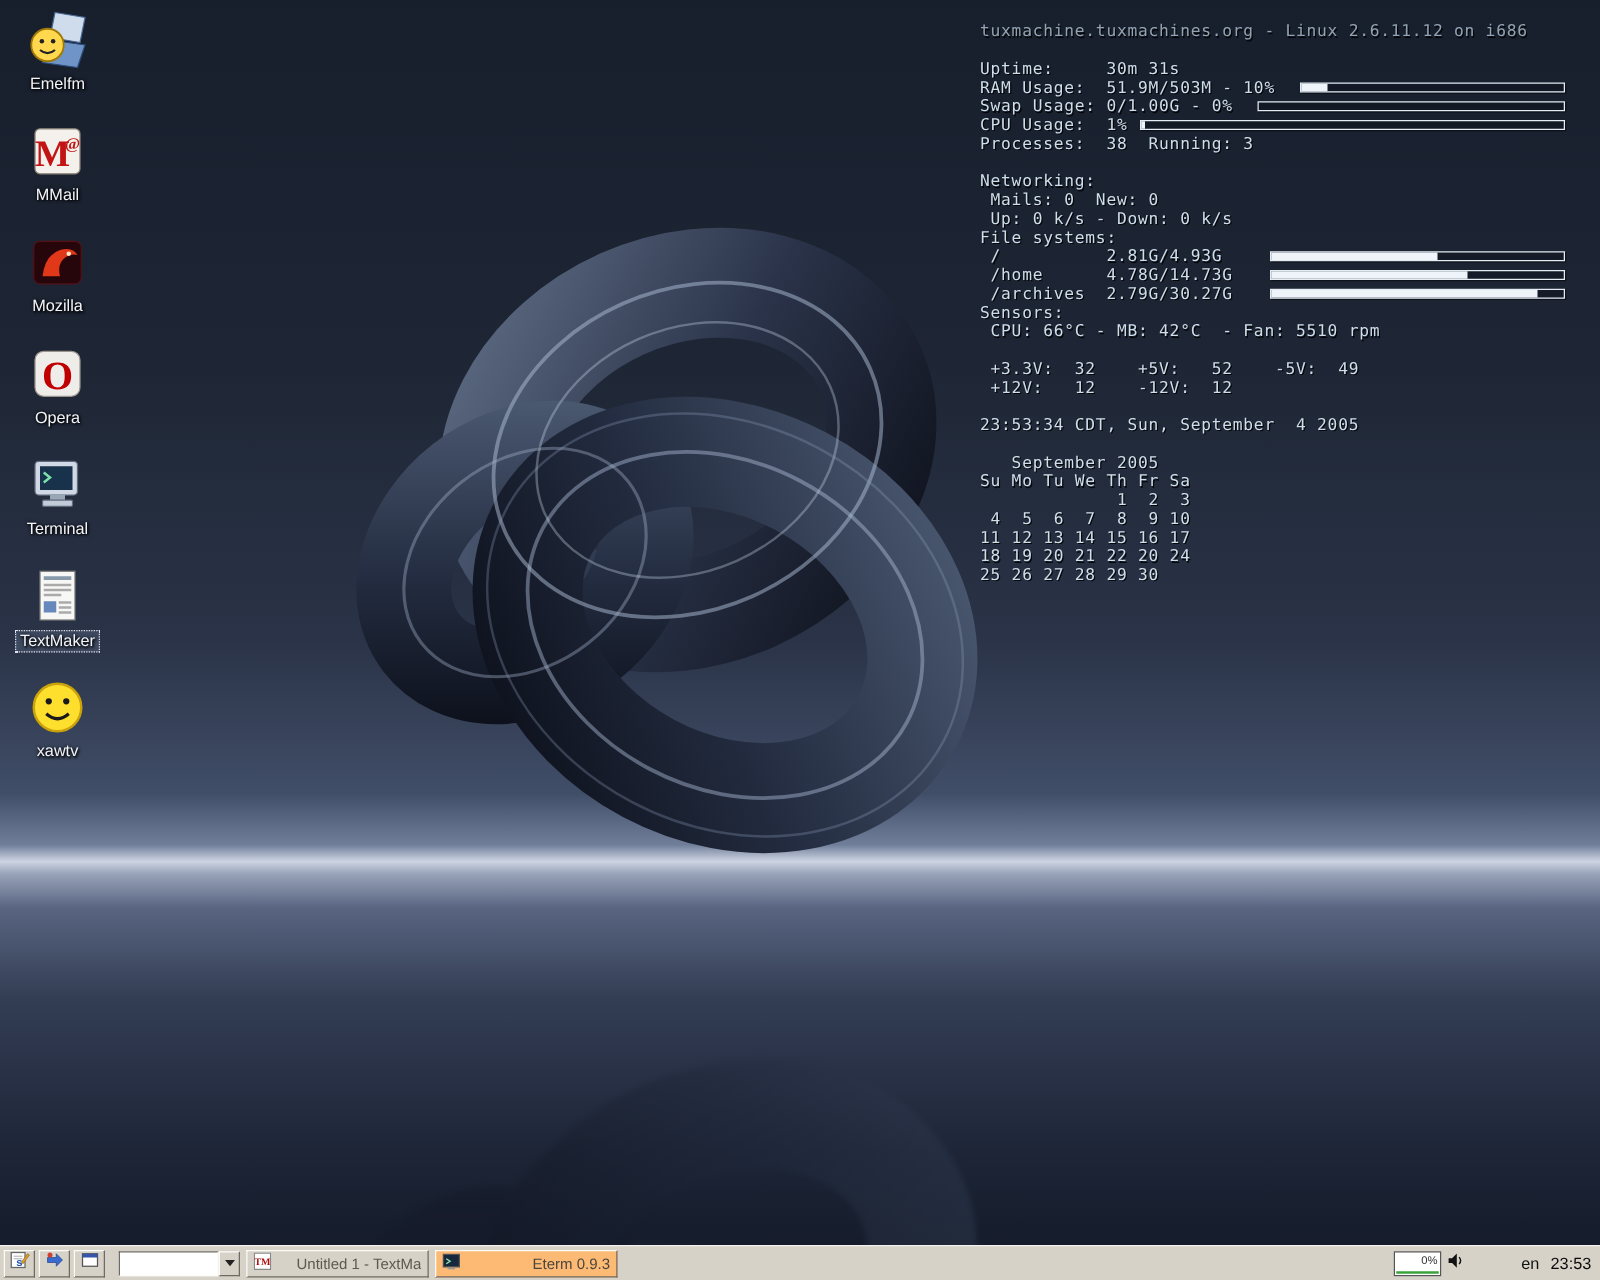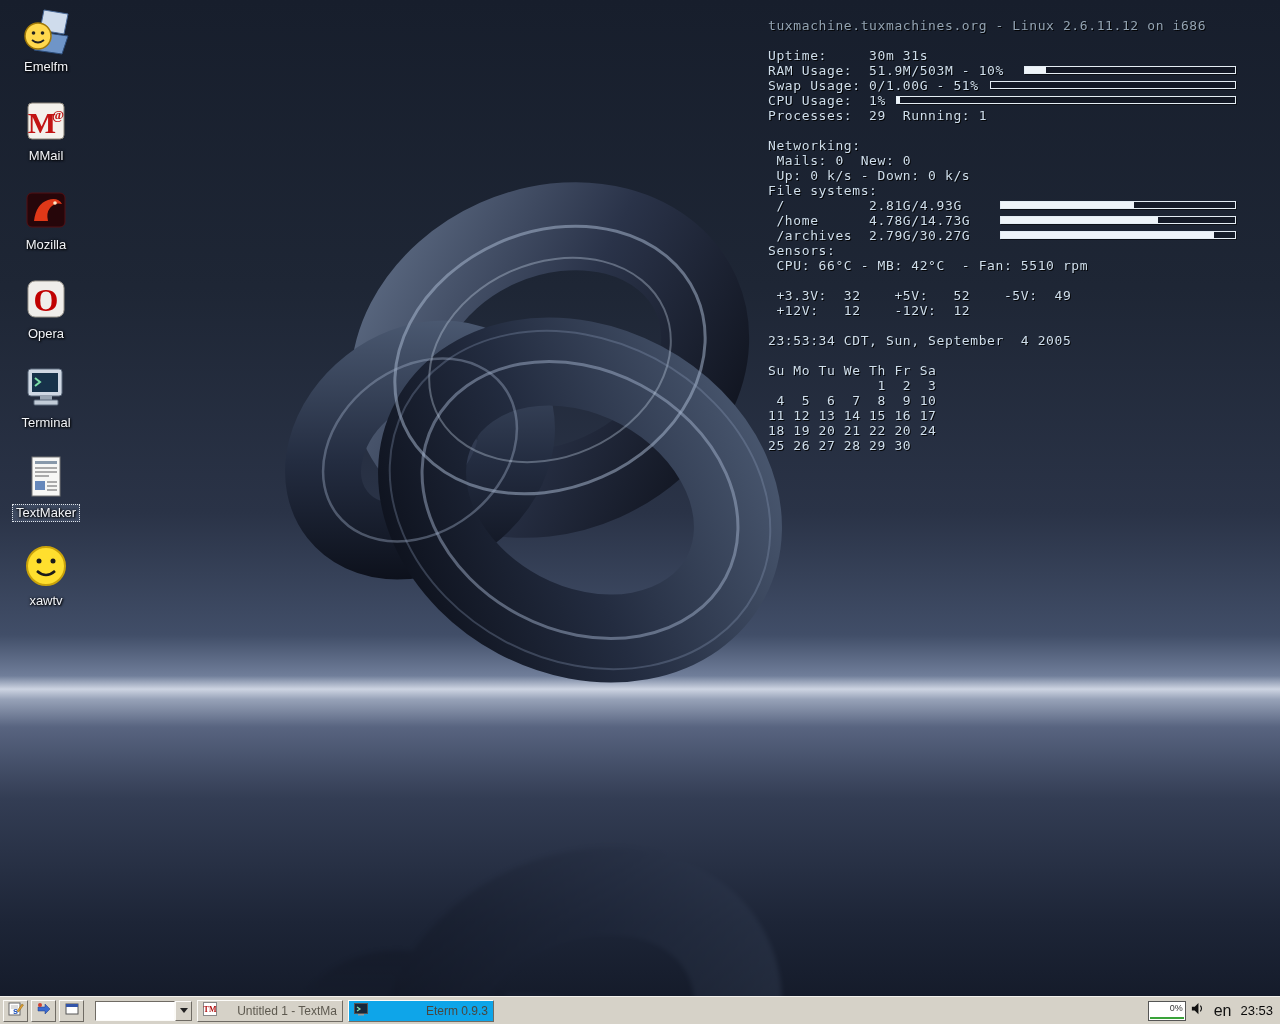--- a/index.html
+++ b/index.html
@@ -23,21 +23,21 @@
   .icon-cell { width:84px; height:89px; display:flex; flex-direction:column; align-items:center; cursor:default;text-align:center; }
   .icon-cell .icbox { width:48px; height:48px; margin-bottom:3px; }
   .icon-cell .iclabel {
     font-size:13px; color:#f2f4f8; text-shadow:1px 1px 2px #000, 0 0 3px #000;
     padding:0 3px; line-height:16px; white-space:nowrap;
   }
   .icon-cell.selected .iclabel { border:1px dotted #dfe4ea; background:rgba(120,140,170,.25); }
 
   
   .monitor {
-    position:absolute; left:768px; top:18px; width:470px;
+    position:absolute; left:784px; top:18px; width:470px;
     font-family:"DejaVu Sans Mono","Liberation Mono",monospace;
     font-size:13px; letter-spacing:.6px; line-height:15px;
     color:#cfdeeb; text-shadow:1px 1px 0 rgba(0,0,0,.85);
   }
   .mline { height:15px; white-space:pre; position:relative; }
   .mline.dim { color:#93a3b2; }
   .tbar { position:absolute; top:3px; height:8px; border:1px solid #e4edf4;
     background:rgba(8,12,20,.35); box-shadow:1px 1px 0 rgba(0,0,0,.5); }
   .tbar .fill { display:block; height:100%; background:#eef4f9; }
   .bar-ram  { left:256px; right:2px; }
@@ -56,27 +56,27 @@
   .tb-btn { width:25px; height:22px; display:flex; align-items:center; justify-content:center; cursor:pointer; }
   .combo { display:flex; height:20px; margin-left:8px; }
   .combo input { width:80px; height:20px; border:1px solid; border-color:#6f6b64 #fcfbf8 #fcfbf8 #6f6b64;
     background:#fff; font:12px "Liberation Sans",sans-serif; padding:0 3px; outline:none; }
   .combo .drop { width:17px; height:20px; display:flex; align-items:center; justify-content:center; cursor:pointer; }
   .combo .drop::after { content:""; width:0; height:0; border-left:4px solid transparent;
     border-right:4px solid transparent; border-top:5px solid #222; }
   .task-btn { width:146px; height:22px; margin-left:2px; display:flex; align-items:center; gap:4px;
     padding:0 5px; font-size:12px; color:#5d594f; overflow:hidden; white-space:nowrap; cursor:pointer;justify-content:space-between; }
   .task-btn .tlabel { overflow:hidden; text-overflow:clip; }
-  .task-btn.active { background:#0ea5e9; color:#4a463e; }
+  .task-btn.active { background:#fdba74; color:#4a463e; }
   .tb-spacer { flex:1; }
   .cpu-box { width:38px; height:20px; background:#fff; border:1px solid #555; position:relative;
     font:9px "Liberation Sans",sans-serif; color:#333; cursor:pointer; }
   .cpu-box .pct { position:absolute; top:1px; right:2px; }
   .cpu-box .base { position:absolute; left:1px; right:1px; bottom:1px; height:2px; background:#3aa33a; }
-  .kbd-layout { font-size:16px; color:#111; padding:0 4px; cursor:pointer; }
+  .kbd-layout { font-size:13px; color:#111; padding:0 4px; cursor:pointer;margin-left:36px; }
   .tb-clock { font-family:"Liberation Sans",sans-serif; font-size:13px; color:#0a0a0a; padding:0 4px 0 2px; }
   .speaker { width:18px; height:20px; display:flex; align-items:center; justify-content:center; cursor:pointer; }
 </style>
 </head>
 <body>
 
 <div class="knot-wrap">
   <svg width="620" height="640" viewBox="0 0 620 640">
     <defs>
       <linearGradient id="tubeA" x1="0" y1="0" x2="1" y2="1">
@@ -202,39 +202,40 @@
     </div>
     <div class="iclabel">xawtv</div>
   </div>
 </div>
 
 <div class="monitor">
   <div class="mline dim">tuxmachine.tuxmachines.org - Linux 2.6.11.12 on i686</div>
   <div class="mline"></div>
   <div class="mline">Uptime:     30m 31s</div>
   <div class="mline"><span>RAM Usage:  51.9M/503M - 10%</span><span class="tbar bar-ram"><span class="fill" style="width: 10%;"></span></span></div>
-  <div class="mline"><span>Swap Usage: 0/1.00G - 51%</span><span class="tbar bar-swap"><span class="fill" style="width: 0%;"></span></span></div>
+  <div class="mline"><span>Swap Usage: 0/1.00G - 0%</span><span class="tbar bar-swap"><span class="fill" style="width: 0%;"></span></span></div>
   <div class="mline"><span>CPU Usage:  1%</span><span class="tbar bar-cpu"><span class="fill" style="width: 1%;"></span></span></div>
-  <div class="mline">Processes:  29  Running: 1</div>
+  <div class="mline">Processes:  38  Running: 3</div>
   <div class="mline"></div>
   <div class="mline">Networking:</div>
   <div class="mline"> Mails: 0  New: 0</div>
   <div class="mline"> Up: 0 k/s - Down: 0 k/s</div>
   <div class="mline">File systems:</div>
   <div class="mline"><span> /          2.81G/4.93G</span><span class="tbar bar-fs"><span class="fill" style="width: 57%;"></span></span></div>
   <div class="mline"><span> /home      4.78G/14.73G</span><span class="tbar bar-fs"><span class="fill" style="width: 67%;"></span></span></div>
   <div class="mline"><span> /archives  2.79G/30.27G</span><span class="tbar bar-fs"><span class="fill" style="width: 91%;"></span></span></div>
   <div class="mline">Sensors:</div>
   <div class="mline"> CPU: 66°C - MB: 42°C  - Fan: 5510 rpm</div>
   <div class="mline"></div>
   <div class="mline"> +3.3V:  32    +5V:   52    -5V:  49</div>
   <div class="mline"> +12V:   12    -12V:  12</div>
   <div class="mline"></div>
   <div class="mline">23:53:34 CDT, Sun, September  4 2005</div>
   <div class="mline"></div>
+  <div class="mline">   September 2005</div>
   <div class="mline">Su Mo Tu We Th Fr Sa</div>
   <div class="mline">             1  2  3</div>
   <div class="mline"> 4  5  6  7  8  9 10</div>
   <div class="mline">11 12 13 14 15 16 17</div>
   <div class="mline">18 19 20 21 22 20 24</div>
   <div class="mline">25 26 27 28 29 30</div>
 </div>
 
 <div class="taskbar">
 

